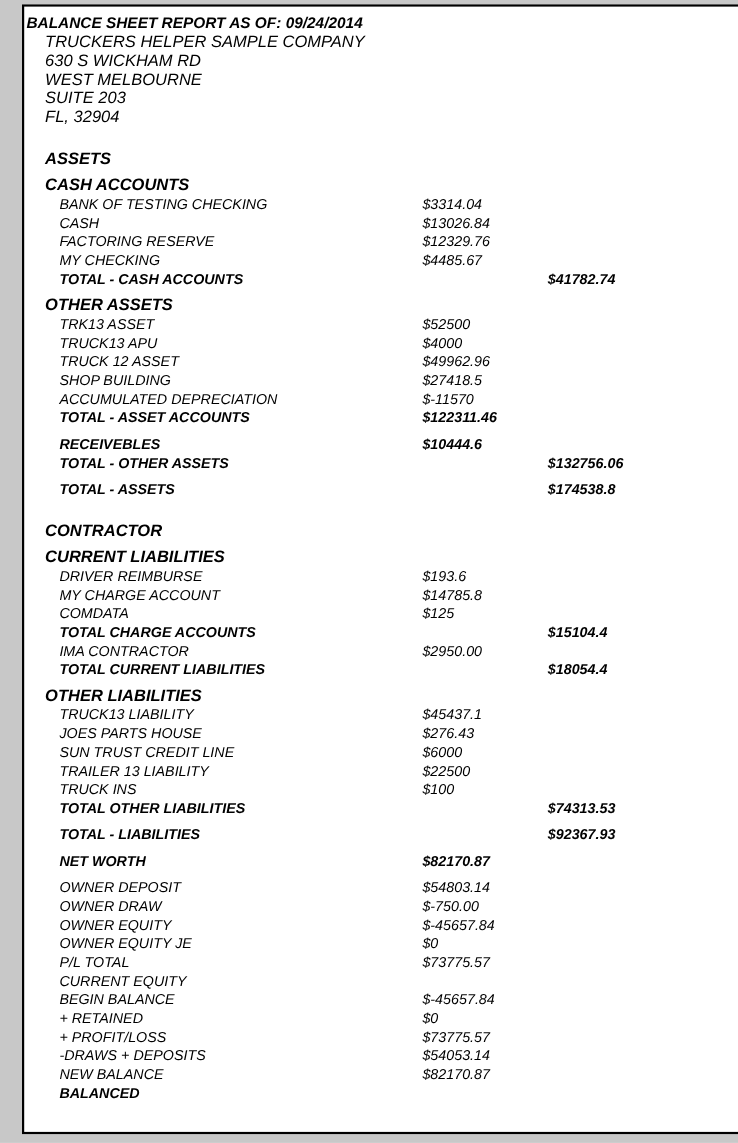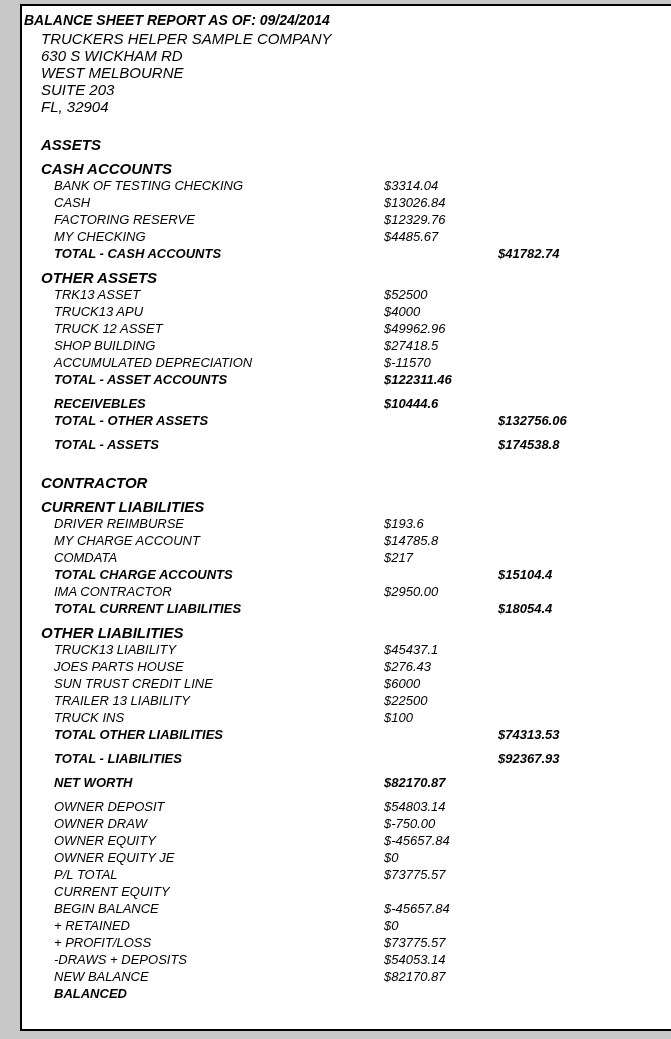--- a/index.html
+++ b/index.html
@@ -92,21 +92,21 @@
       <div class="section">
         <div class="row bold"><span class="lbl">TOTAL - ASSETS</span><span class="v2">$174538.8</span></div>
       </div>
       <div class="section level1">
         <div class="line heading">CONTRACTOR</div>
       </div>
       <div class="section">
         <div class="line heading">CURRENT LIABILITIES</div>
         <div class="row"><span class="lbl">DRIVER REIMBURSE</span><span class="v1">$193.6</span></div>
         <div class="row"><span class="lbl">MY CHARGE ACCOUNT</span><span class="v1">$14785.8</span></div>
-        <div class="row"><span class="lbl">COMDATA</span><span class="v1">$217</span></div>
+        <div class="row"><span class="lbl">COMDATA</span><span class="v1">$125</span></div>
         <div class="row bold"><span class="lbl">TOTAL CHARGE ACCOUNTS</span><span class="v2">$15104.4</span></div>
         <div class="row"><span class="lbl">IMA CONTRACTOR</span><span class="v1">$2950.00</span></div>
         <div class="row bold"><span class="lbl">TOTAL CURRENT LIABILITIES</span><span class="v2">$18054.4</span></div>
       </div>
       <div class="section">
         <div class="line heading">OTHER LIABILITIES</div>
         <div class="row"><span class="lbl">TRUCK13 LIABILITY</span><span class="v1">$45437.1</span></div>
         <div class="row"><span class="lbl">JOES PARTS HOUSE</span><span class="v1">$276.43</span></div>
         <div class="row"><span class="lbl">SUN TRUST CREDIT LINE</span><span class="v1">$6000</span></div>
         <div class="row"><span class="lbl">TRAILER 13 LIABILITY</span><span class="v1">$22500</span></div>

